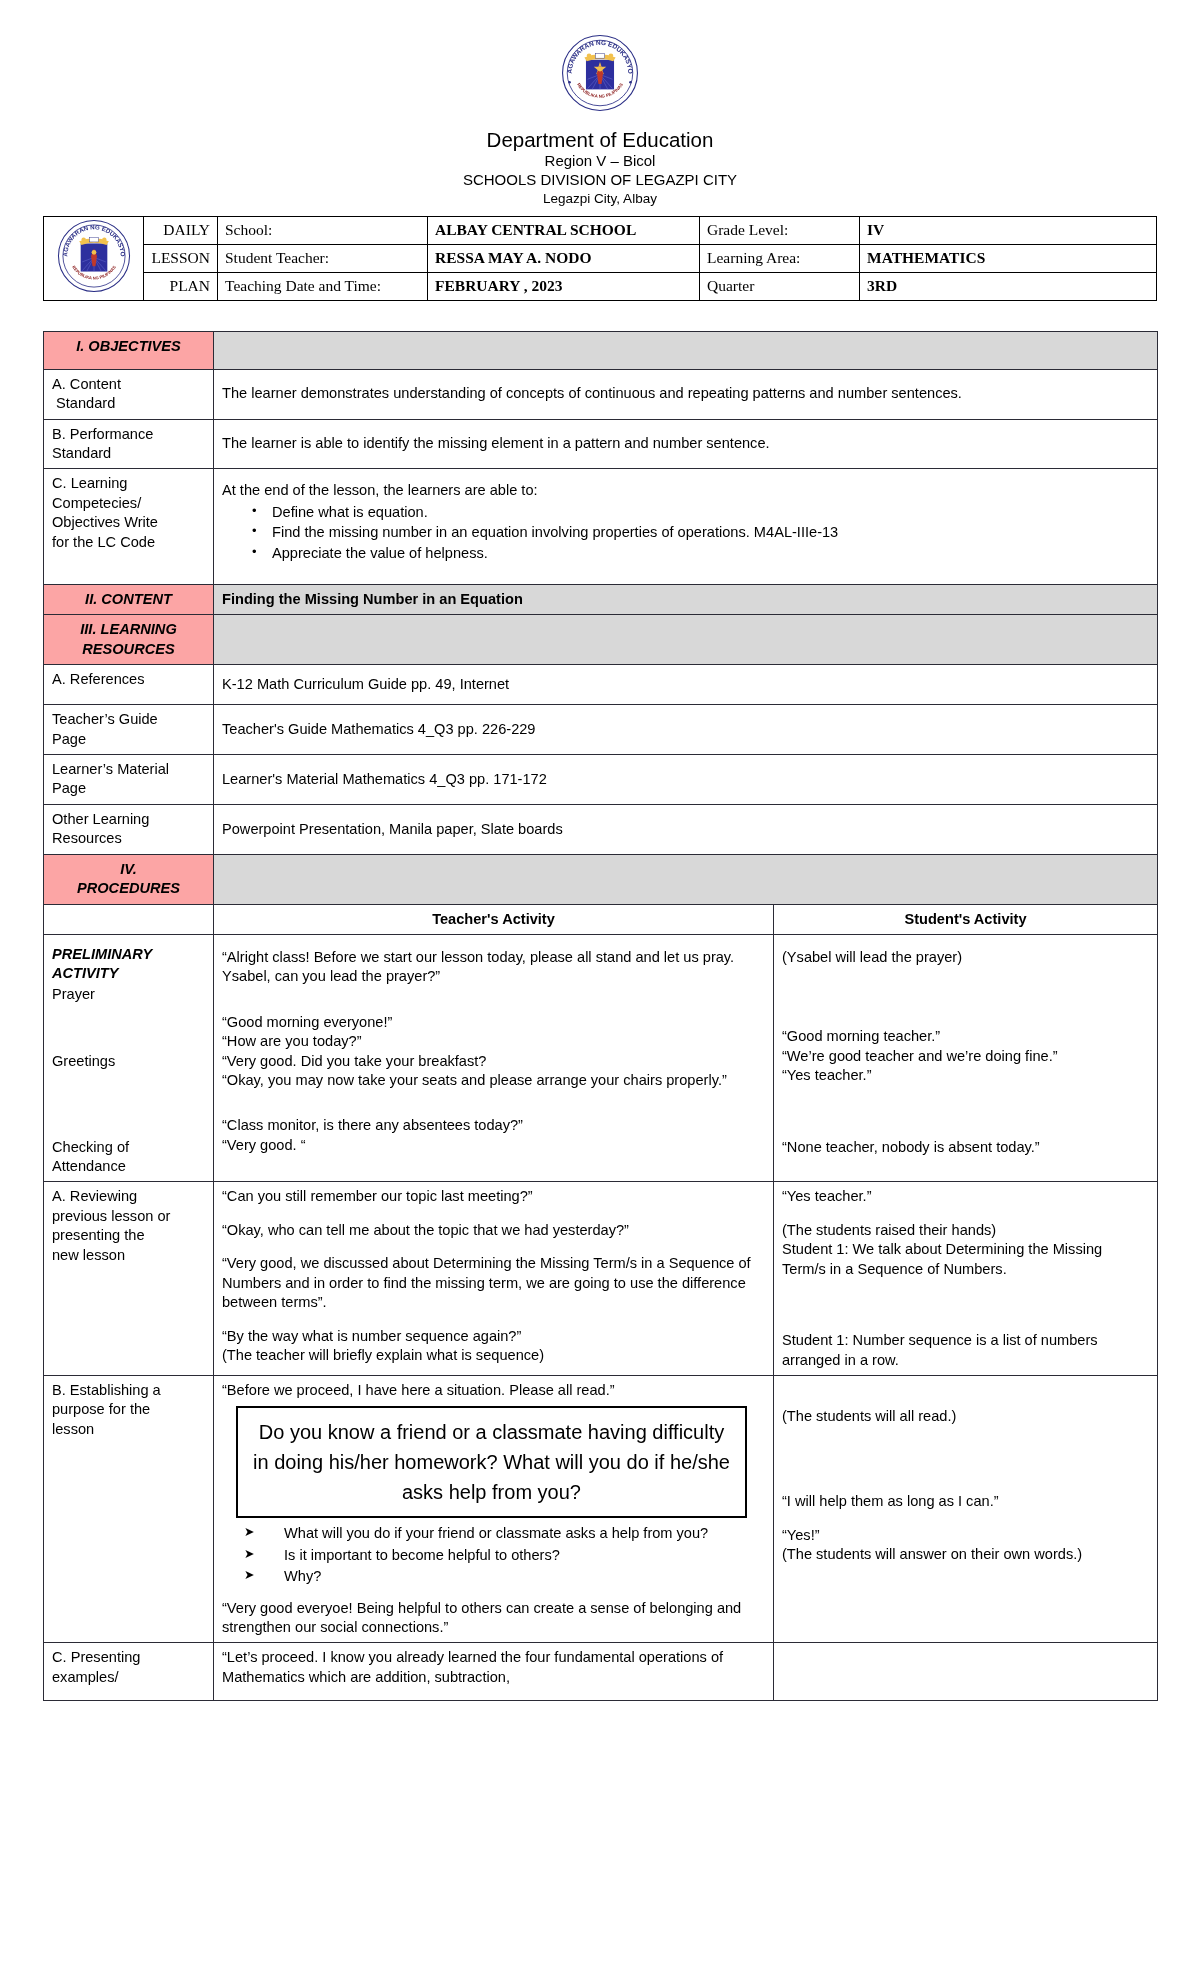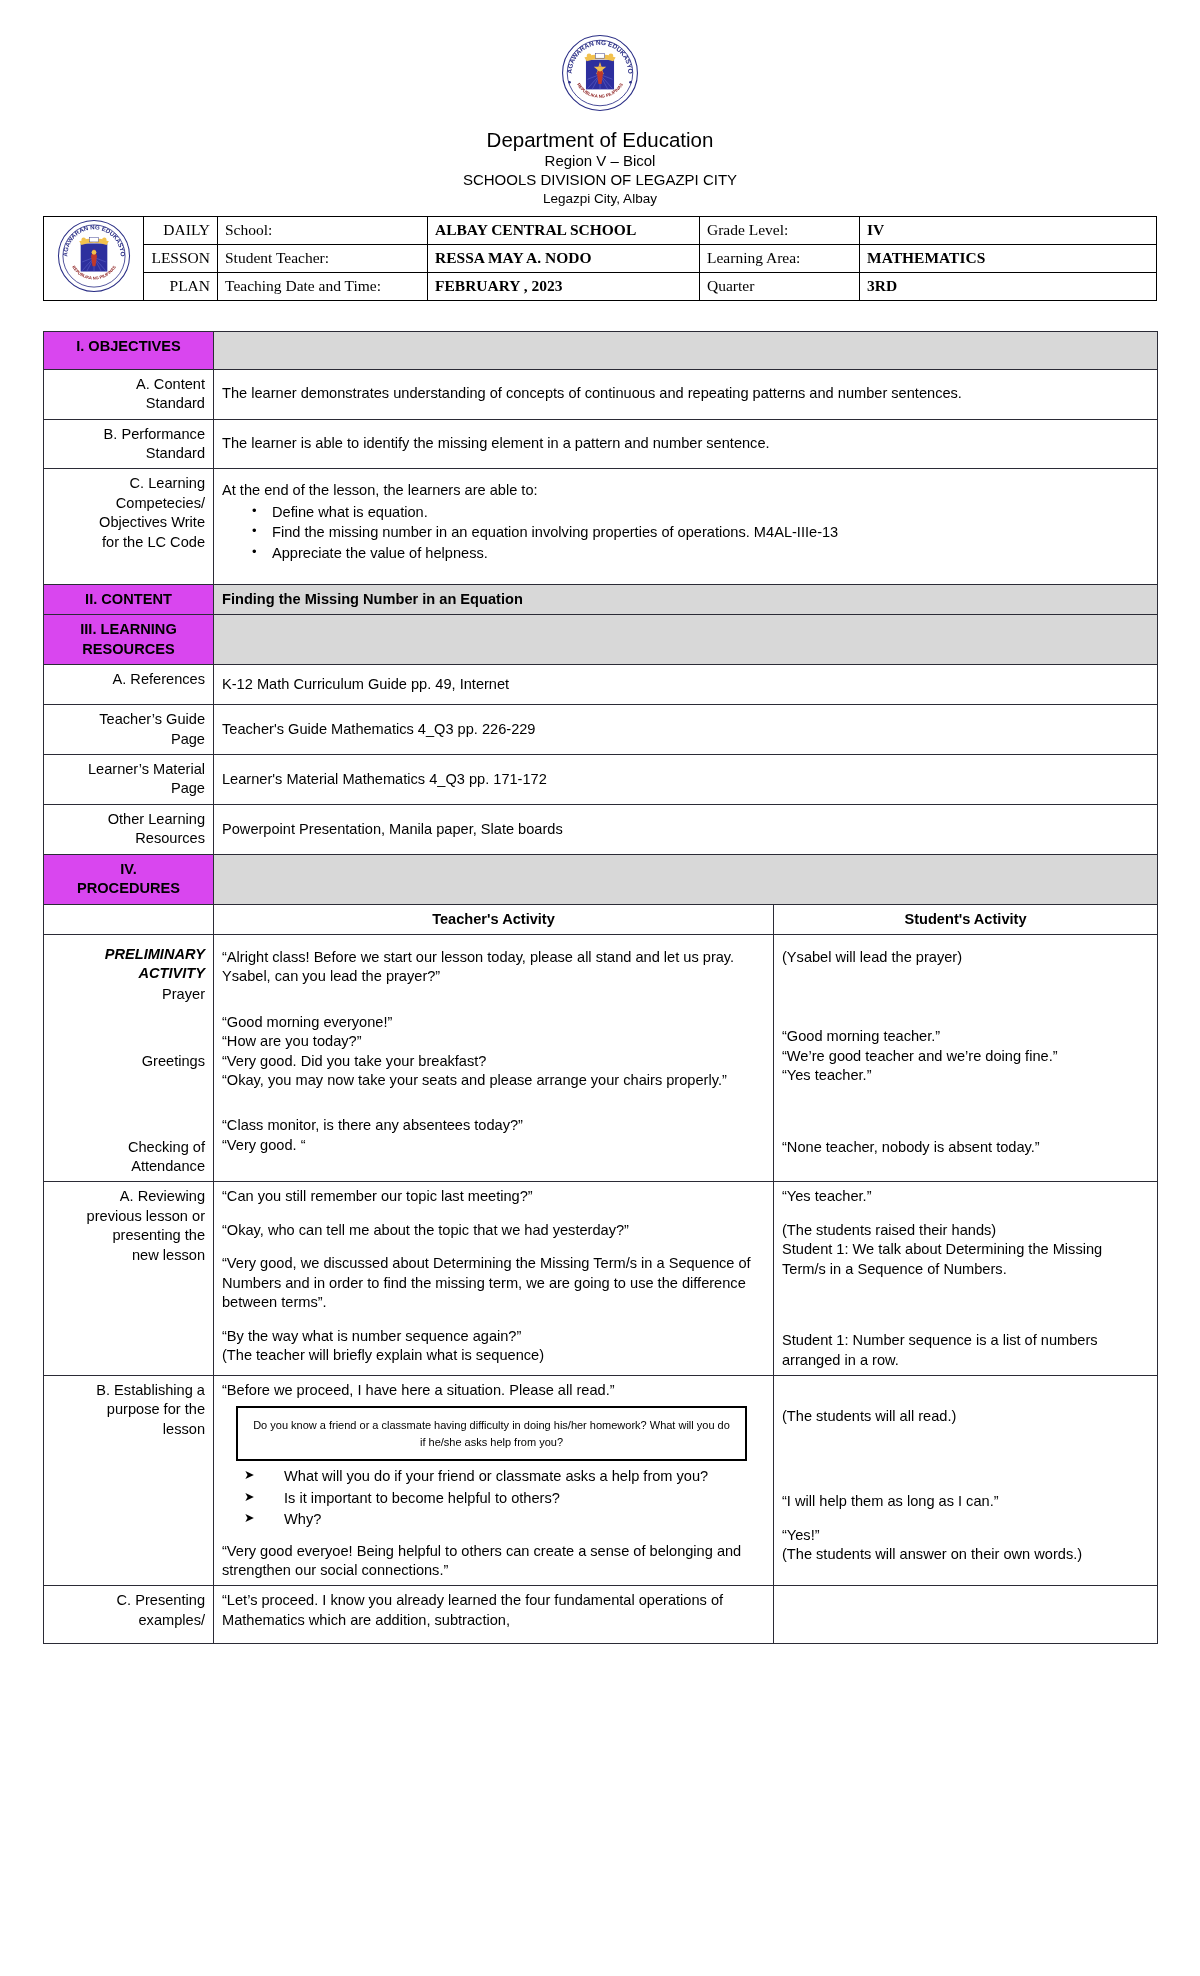--- a/index.html
+++ b/index.html
@@ -86,28 +86,29 @@
     vertical-align: top;
     padding: 5px 8px;
     font-size: 14.6px;
     line-height: 1.33;
   }
   .col-label { width: 170px; }
   .col-teacher { width: 560px; }
   .col-student { width: 384px; }
 
   td.rowlabel {
-    text-align: right;
+    text-align: left;
     vertical-align: middle;
     padding: 6px 4px;
     font-size: 14.6px;
     line-height: 1.3;
   }
   td.sec-head {
-    background: #d946ef;
+    background: #fca5a5;
+    font-style: italic;
     font-weight: bold;
     text-align: center;
     vertical-align: middle;
     font-size: 15px;
   }
   td.sec-body {
     background: #d8d8d8;
   }
   td.sec-body-bold {
     background: #d8d8d8;
@@ -156,21 +157,21 @@
     left: 0; top: 0px;
     font-size: 12.5px;
   }
 
   .situation-box {
     border: 2px solid #000;
     margin: 6px 18px 6px 14px;
     padding: 9px 14px;
     text-align: center;
     line-height: 1.5;
-    font-size: 11px;
+    font-size: 20px;
   }
 
   .gap { height: 14px; }
   .gap-sm { height: 8px; }
   .gap-lg { height: 26px; }
   .gap-xl { height: 40px; }
 
   .prelim-head {
     font-style: italic;
     font-weight: bold;

